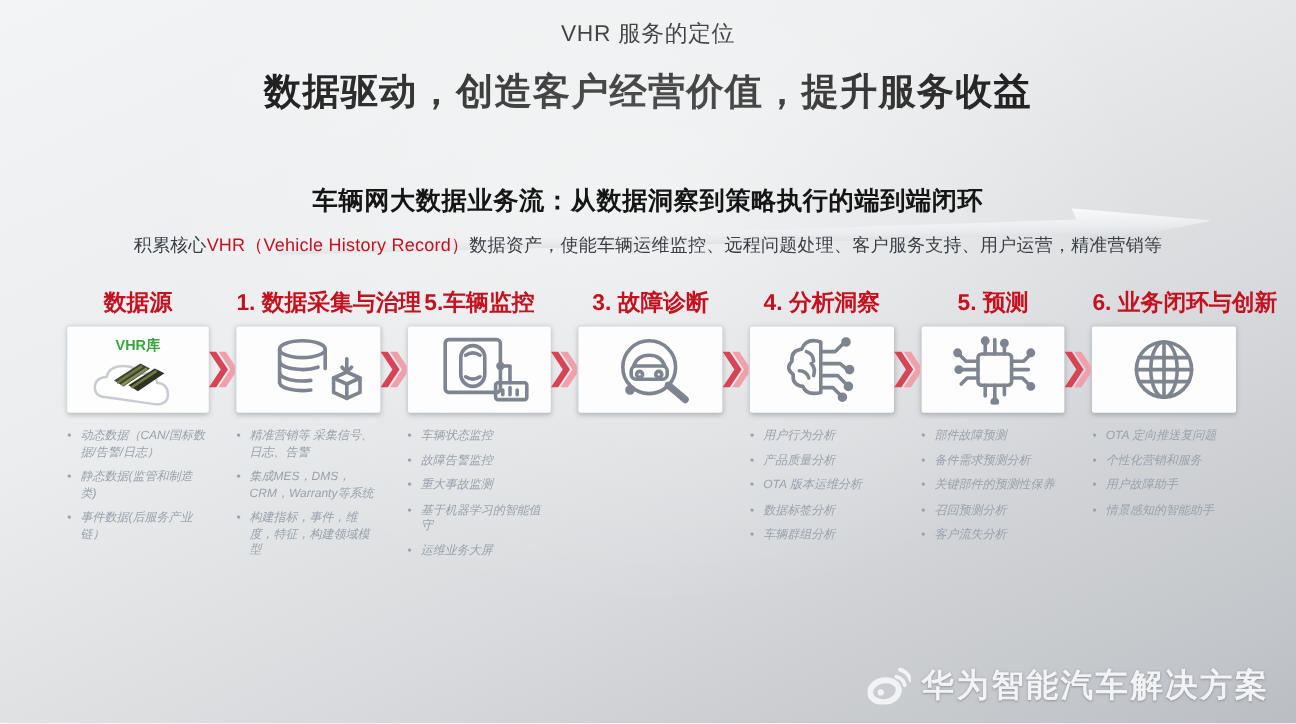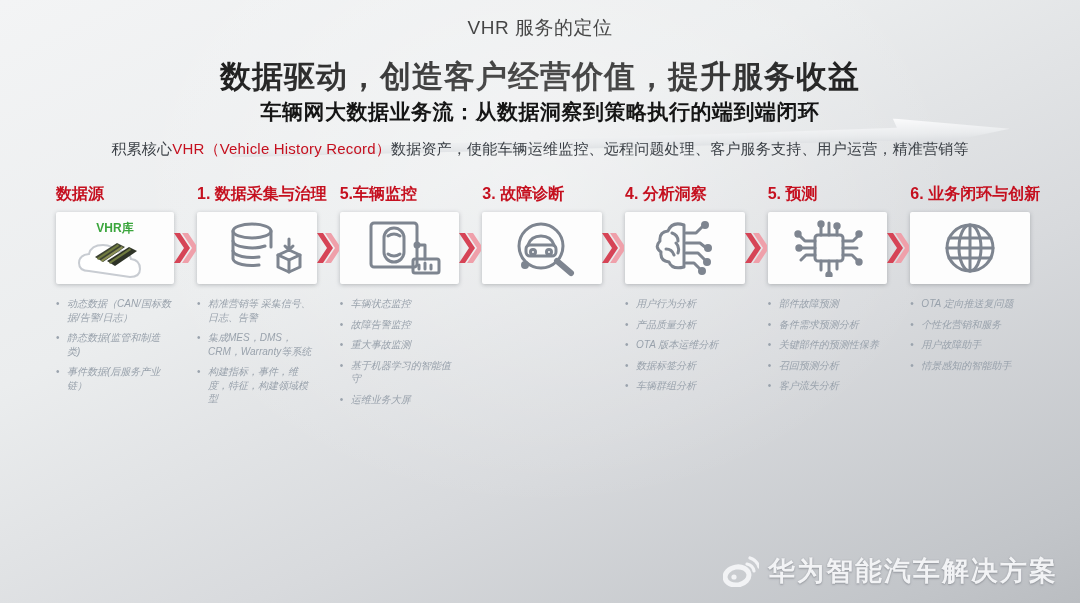--- a/index.html
+++ b/index.html
@@ -15,38 +15,38 @@
     overflow:hidden;
   }
   .slide::after{
     content:""; position:absolute; inset:0; pointer-events:none;
     background:radial-gradient(ellipse at 50% 30%, rgba(255,255,255,.35) 0%, rgba(255,255,255,0) 55%);
   }
   
   .subtitle { margin-top:15px; text-align:center; font-size:19px; letter-spacing:.5px; color:#1b1b1b; }
   .title { margin-top:15px; text-align:center; font-size:31px; font-weight:bold; letter-spacing:1px; color:#111; }
   
-  .banner-wrap { position:relative; height:62px; z-index:1; }
+  .banner-wrap { position:relative; margin-top:55px; height:62px; z-index:1; }
   .big-arrow {
     position:absolute; left:232px; top:26px; width:778px; height:34px;
     background:linear-gradient(180deg,#fdfdfe 0%,#e9ebed 55%,#ced1d5 100%);
     clip-path:polygon(0% 46%, 85.5% 34%, 85% 6%, 100% 46%, 87% 100%, 86.5% 72%, 0% 66%);
     transform:rotate(-1.6deg);
     filter:drop-shadow(0 2px 2px rgba(110,115,120,.35));
   }
   .banner-title { position:relative; text-align:center; font-size:21px; font-weight:bold; color:#151515; letter-spacing:.5px; }
   .intro { position:relative; margin-top:14px; text-align:center; font-size:15px; color:#3b4046; letter-spacing:.2px; z-index:1; }
   .intro .red { color:#c5101f; }
   
   .pipeline { display:flex; gap:23px; padding:0 50px 0 56px; margin-top:24px; position:relative; z-index:1; }
   .col { display:flex; flex-direction:column; position:relative; }
   .col-0 { width:118px; flex:none; }
   .col:not(.col-0) { flex:1; min-width:0; }
   .col-header {
-    text-align:left; color:#c5101f; font-weight:bold; font-size:16px;
+    text-align:center; color:#c5101f; font-weight:bold; font-size:19px;
     white-space:nowrap; margin-bottom:7px;
   }
   .icon-card {
     height:72px; background:#fdfdfd; border-radius:2px;
     box-shadow:0 1px 4px rgba(80,85,92,.35);
     display:flex; align-items:center; justify-content:center;
     position:relative;
   }
   .flow-arrow { position:absolute; left:-23px; top:50%; margin-top:-15px; width:22px; height:30px; }
   .col-list { list-style:none; margin-top:13px; padding:0 2px 0 0; }

